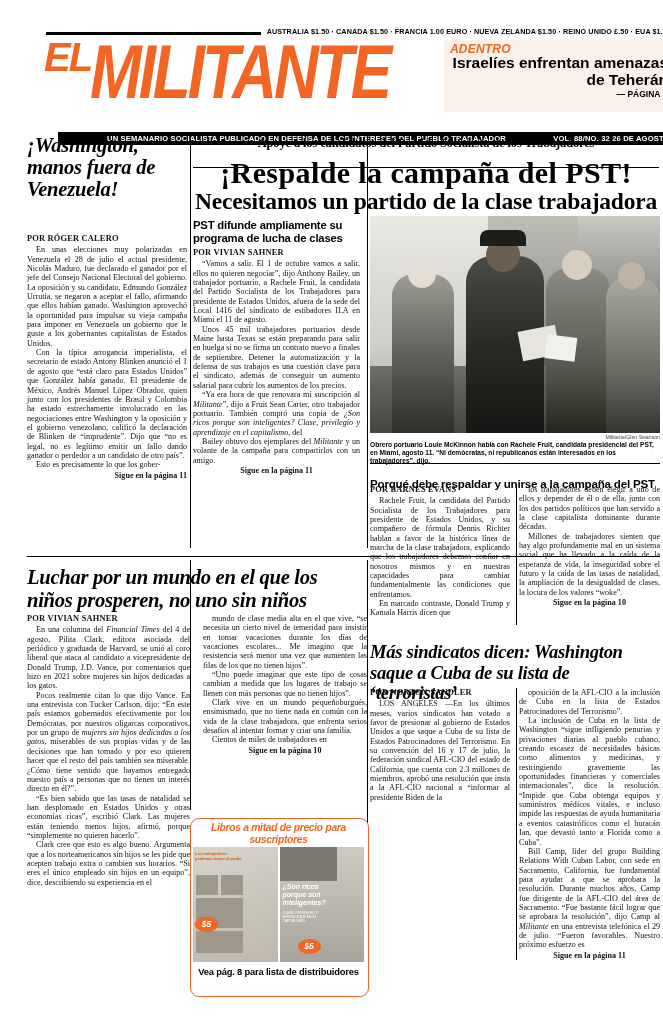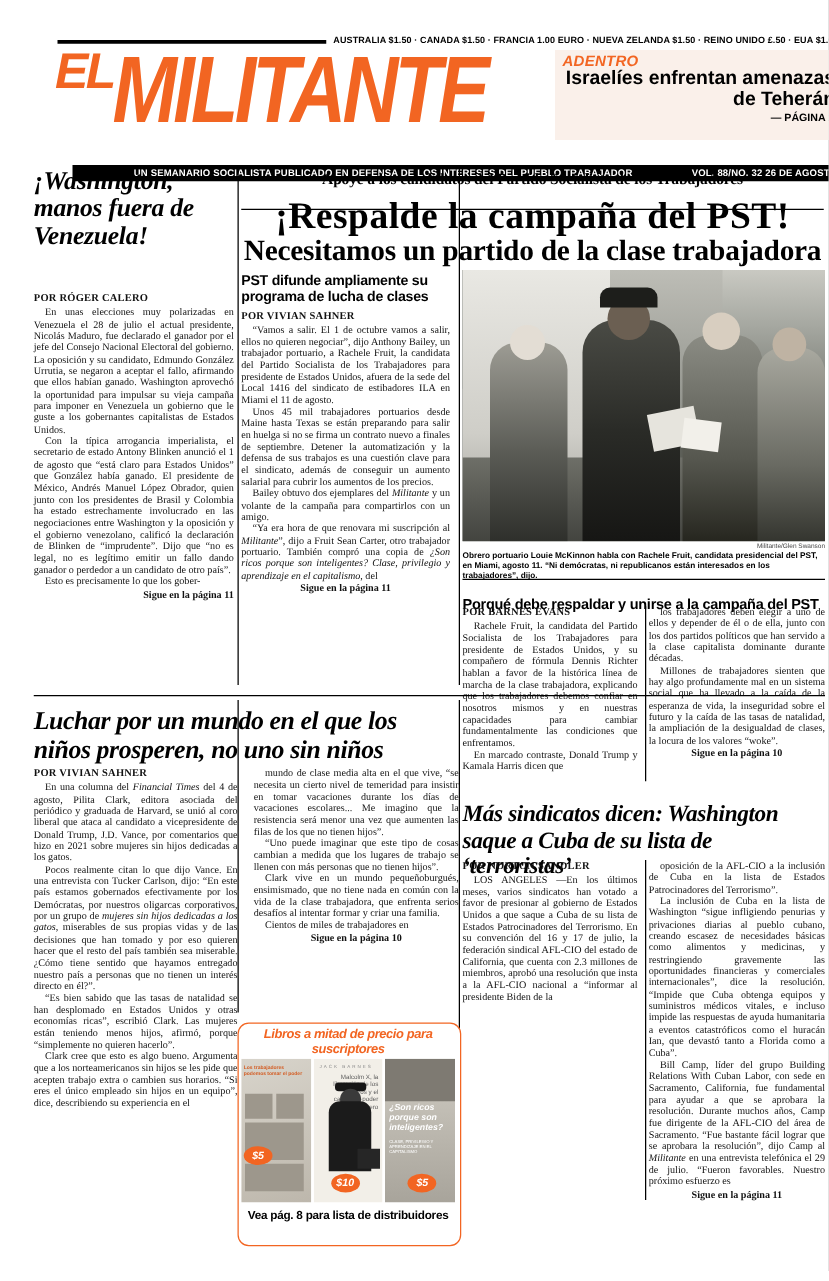--- a/index.html
+++ b/index.html
@@ -206,22 +206,22 @@
 
   <div class="kicker">Apoye a los candidatos del Partido Socialista de los Trabajadores</div>
   <div class="main-head1">¡Respalde la campaña del PST!</div>
   <div class="main-head2">Necesitamos un partido de la clase trabajadora</div>
   <div class="sub-head">PST difunde ampliamente su programa de lucha de clases</div>
   <div class="c1-body body-col">
     <div class="byline">POR VIVIAN SAHNER</div>
     <div>
           <p>“Vamos a salir. El 1 de octubre vamos a salir, ellos no quieren negociar”, dijo Anthony Bailey, un trabajador portuario, a Rachele Fruit, la candidata del Partido Socialista de los Trabajadores para presidente de Estados Unidos, afuera de la sede del Local 1416 del sindicato de estibadores ILA en Miami el 11 de agosto.</p>
           <p>Unos 45 mil trabajadores portuarios desde Maine hasta Texas se están preparando para salir en huelga si no se firma un contrato nuevo a finales de septiembre. Detener la automatización y la defensa de sus trabajos es una cuestión clave para el sindicato, además de conseguir un aumento salarial para cubrir los aumentos de los precios.</p>
+          <p>“Ya era hora de que renovara mi suscripción al <i>Militante</i>”, dijo a Fruit Sean Carter, otro trabajador portuario. También compró una copia de <i>¿Son ricos porque son inteligentes? Clase, privilegio y aprendizaje en el capitalismo</i>, del</p>
           <p>Bailey obtuvo dos ejemplares del <i>Militante</i> y un volante de la campaña para compartirlos con un amigo.</p>
-          <p>“Ya era hora de que renovara mi suscripción al <i>Militante</i>”, dijo a Fruit Sean Carter, otro trabajador portuario. También compró una copia de <i>¿Son ricos porque son inteligentes? Clase, privilegio y aprendizaje en el capitalismo</i>, del</p>
         </div>
     <div class="jump ctr">Sigue en la página 11</div>
   </div>
 
   <div class="photo">
     <div class="pg-sky"></div>
         <div class="pg-wall"></div>
         <div class="pg-wall2"></div>
     <div class="pg-ground"></div>
     <div class="pg-vest"></div>
@@ -306,31 +306,20 @@
       <div class="cov bc1">
         <div class="t1">Los trabajadores podemos tomar el poder</div>
         <div class="ph" style="left:3px;top:28px;width:22px;height:20px;"></div>
         <div class="ph" style="left:28px;top:28px;width:22px;height:20px;"></div>
         <div class="ph" style="left:3px;top:51px;width:47px;height:30px;"></div>
         <div class="ph" style="left:3px;top:84px;width:47px;height:22px;"></div>
       </div>
       <div class="pricetag" style="left:2px;top:70px;">$5</div>
     </div>
     <div class="bk">
-      <div class="cov bc2">
-        <div class="bc-txt t1">JACK BARNES</div>
-        <div class="bc-txt t2">Malcolm X, la liberación de los negros y el camino al poder obrero</div>
-        <div class="hat"></div>
-            <div class="fhead"></div>
-            <div class="suit"></div>
-            <div class="case"></div>
-      </div>
-      <div class="pricetag" style="left:14px;top:92px;">$10</div>
-    </div>
-    <div class="bk">
       <div class="cov bc3">
         <div class="ph" style="left:0;top:0;width:57px;height:34px;"></div>
         <div class="t2">¿Son ricos porque son inteligentes?</div>
         <div class="t3">CLASE, PRIVILEGIO Y APRENDIZAJE EN EL CAPITALISMO</div>
       </div>
       <div class="pricetag" style="left:18px;top:92px;">$5</div>
     </div>
   </div>
   <div class="ad-foot">Vea pág. 8 para lista de distribuidores</div>
 

